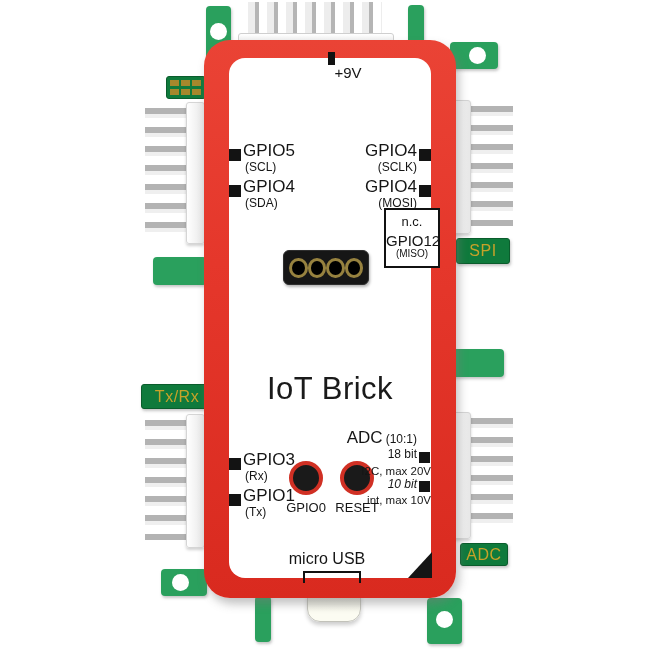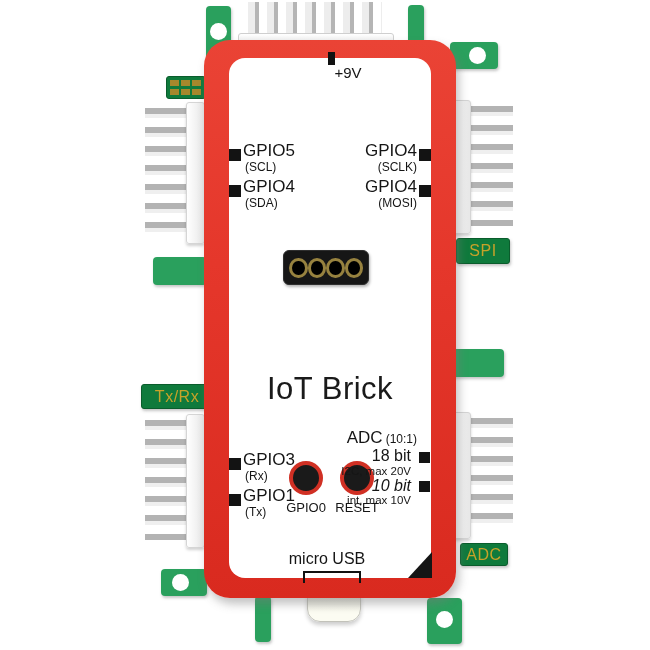--- a/index.html
+++ b/index.html
@@ -47,22 +47,22 @@
 
   .socket{position:absolute;left:283px;top:250px;width:86px;height:35px;background:#161616;border:1px solid #2e2e2e;border-radius:6px;display:flex;align-items:center;justify-content:space-between;padding:0 5px;box-sizing:border-box;box-shadow:1px 2px 3px rgba(0,0,0,.3);}
   .skt-hole{width:20px;height:20px;border-radius:50%;background:#000;border:3px solid #97823f;box-sizing:border-box;}
 
   .btn-ring{position:absolute;width:26px;height:26px;border-radius:50%;background:#1a1a1a;border:4px solid #d03024;}
   .btn-lbl{position:absolute;width:50px;text-align:center;font-size:13px;}
 
   .adc-head{position:absolute;right:233px;top:428px;display:flex;align-items:baseline;gap:3px;}
   .adc-name{font-size:17px;}
   .adc-ratio{font-size:12px;}
-  .adc-val{position:absolute;right:239px;font-size:16px;text-align:right;white-space:nowrap;}
-  .adc-det{position:absolute;right:239px;font-size:11.5px;text-align:center;white-space:nowrap;}
+  .adc-val{position:absolute;right:233px;font-size:12px;text-align:right;white-space:nowrap;}
+  .adc-det{position:absolute;right:219px;font-size:11.5px;text-align:center;white-space:nowrap;}
 
   .usb-bracket{position:absolute;left:303px;top:571px;width:58px;height:12px;border-top:2px solid #111;border-left:2px solid #111;border-right:2px solid #111;box-sizing:border-box;}
   .usb-plug{position:absolute;left:307px;top:594px;width:52px;height:26px;background:linear-gradient(180deg,#dcdcd2,#fcfcf2 65%);border:1px solid #c2c2ba;border-radius:0 0 13px 13px;z-index:1;box-shadow:0 3px 4px rgba(0,0,0,.2);}
   .corner-tri{position:absolute;left:408px;top:552px;width:24px;height:26px;background:#151515;clip-path:polygon(100% 0,100% 100%,0 100%);}
 
   .chip{position:absolute;left:166px;top:76px;width:40px;height:23px;background:var(--pcb);border:1px solid #0a5c2c;border-radius:3px;display:flex;flex-wrap:wrap;gap:2px;padding:3px;box-sizing:border-box;z-index:1;}
   .pad{width:9px;height:6px;background:#a5882c;}
   .label9v{position:absolute;left:320px;top:64px;width:56px;text-align:center;font-size:15px;}
   .pin9v{position:absolute;left:328px;top:52px;width:7px;height:13px;background:#111;}
   .sock-lbl{position:absolute;left:256px;width:140px;text-align:center;top:287px;font-size:14.5px;white-space:nowrap;}
@@ -149,20 +149,25 @@
       <div class="pinsq" style="left:419px;top:149px;"></div>
       <div class="gpio r" style="right:233px;top:141px;">GPIO4</div>
       <div class="gsub r" style="right:233px;top:160px;">(SCLK)</div>
     </div>
     <div>
       <div class="pinsq" style="left:419px;top:185px;"></div>
       <div class="gpio r" style="right:233px;top:177px;">GPIO4</div>
       <div class="gsub r" style="right:233px;top:196px;">(MOSI)</div>
     </div>
 
+    <div class="ncbox">
+      <div class="l1">n.c.</div>
+      <div class="l2">GPIO12</div>
+      <div class="l3">(MISO)</div>
+    </div>
 
     <div class="socket">
       <div class="skt-hole"></div>
       <div class="skt-hole"></div>
       <div class="skt-hole"></div>
       <div class="skt-hole"></div>
     </div>
 
     <div class="title">IoT Brick</div>
 

